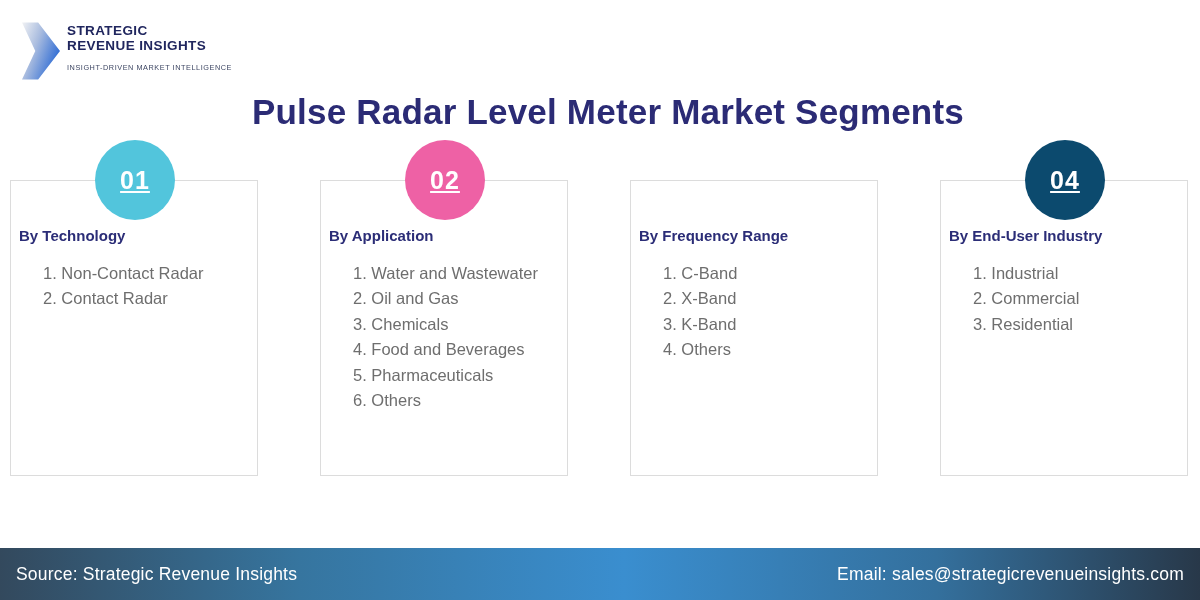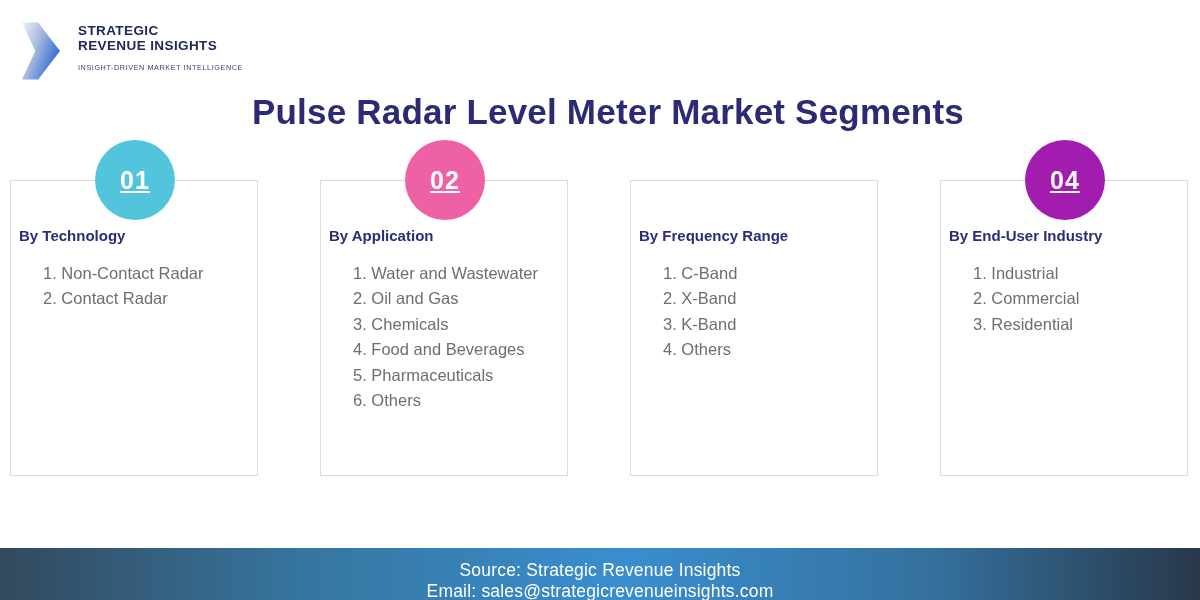--- a/index.html
+++ b/index.html
@@ -4,21 +4,21 @@
 <style>
   html,body{margin:0;padding:0;}
   body{
     width:1200px;height:600px;position:relative;background:#ffffff;
     font-family:"Liberation Sans", sans-serif;overflow:hidden;
   }
 
   
   .logo{position:absolute;top:15px;left:22px;display:flex;align-items:flex-start;}
   .logo-chevron{width:38px;height:58px;margin-top:7px;}
-  .logo-text{margin-left:18px;}
+  .logo-text{margin-left:7px;}
   .logo-name{color:#20265e;font-weight:bold;font-size:13.5px;line-height:14.5px;letter-spacing:.4px;margin-top:9px;}
   .logo-tagline{color:#3d4663;font-size:7.3px;letter-spacing:.55px;margin-top:10px;}
 
   
   .page-title{
     position:absolute;top:92px;left:8px;width:100%;text-align:center;
     font-size:35px;font-weight:bold;color:#2b2b75;letter-spacing:.2px;
   }
 
   
@@ -45,21 +45,21 @@
     font-size:16.5px;color:#6e6e6e;line-height:25.4px;
     white-space:nowrap;
   }
   .card-list li::before{content:counter(li) ". ";}
 
   
   .footer{
     position:absolute;left:0;bottom:0;width:100%;height:52px;
     background:linear-gradient(90deg,#33495d 0%,#36759f 25%,#3a8ecf 52%,#34709d 78%,#283849 100%);
     display:flex;align-items:center;justify-content:space-between;
-    box-sizing:border-box;padding:12px 16px;flex-direction:column;
+    box-sizing:border-box;padding:0 16px;
   }
   .footer span{color:#ffffff;font-size:17.5px;letter-spacing:.2px;}
 </style>
 </head>
 <body>
 
 <div class="logo">
   <svg class="logo-chevron" viewBox="0 0 40 60">
     <defs>
       <linearGradient id="lg" x1="0" y1="0" x2="1" y2="0.55">
@@ -126,21 +126,21 @@
 
   <div class="card" style="left: 940px;">
     <div class="card-box">
       <div class="card-title">By End-User Industry</div>
       <ol class="card-list">
           <li>Industrial</li>
           <li>Commercial</li>
           <li>Residential</li>
         </ol>
     </div>
-    <div class="badge" style="background: #a21caf;">
+    <div class="badge" style="background: #0c4a6e;">
       <span>04</span>
     </div>
   </div>
 </div>
 
 <div class="footer">
   <span>Source: Strategic Revenue Insights</span>
   <span>Email: sales@strategicrevenueinsights.com</span>
 </div>
 

